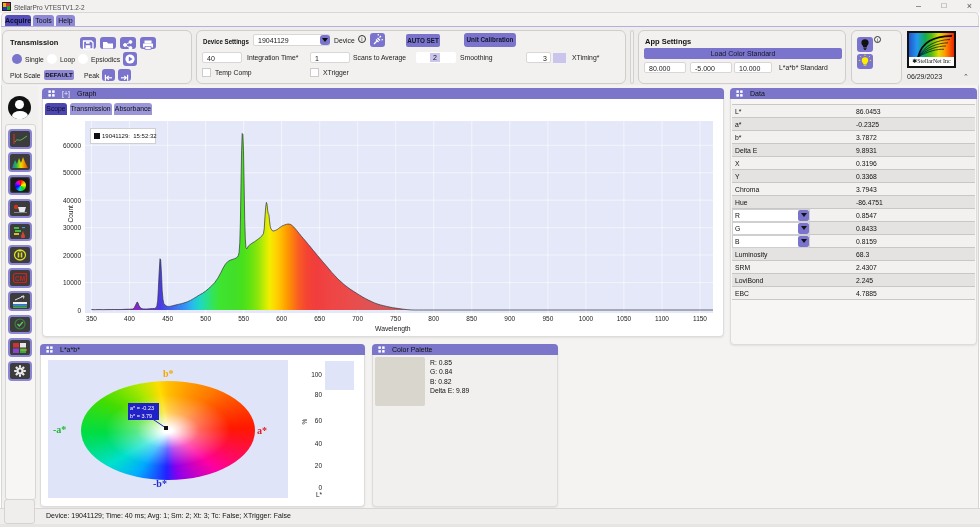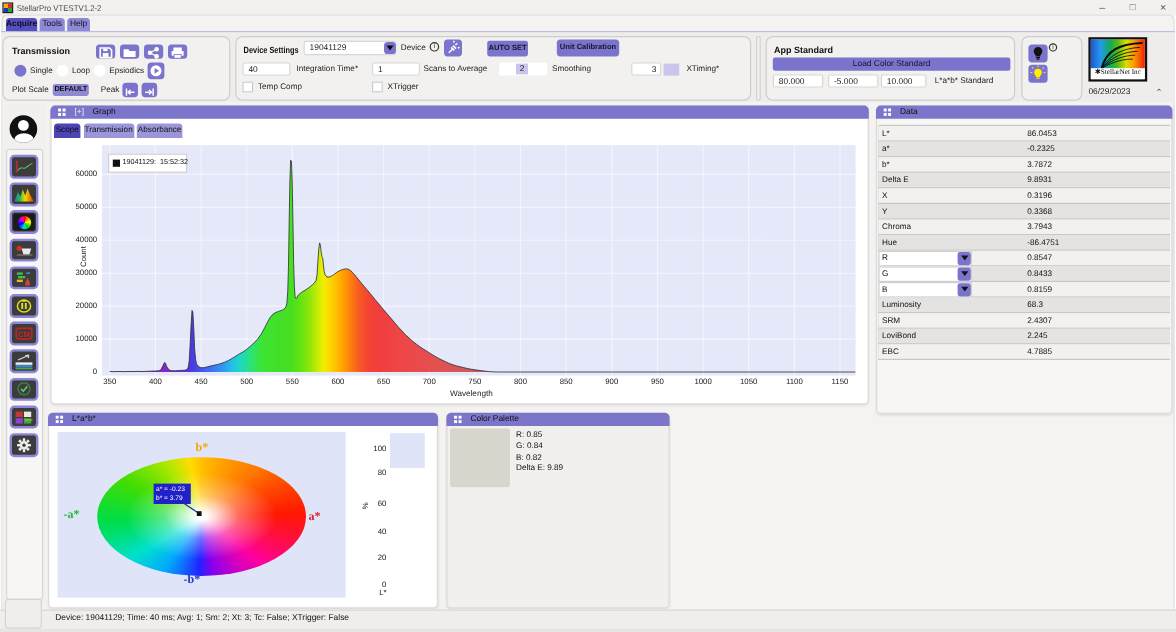--- a/index.html
+++ b/index.html
@@ -113,21 +113,21 @@
  <div class="abs" style="left:356px;top:21.5px;width:13px;height:10px;background:#c9c5ec;"></div>
  <div class="lbl" style="left:375px;top:23px;">XTiming*</div>
  <div class="abs" style="left:5px;top:37px;width:9px;height:9px;background:#fff;border:1px solid #ccc;"></div>
  <div class="lbl" style="left:18px;top:38px;">Temp Comp</div>
  <div class="abs" style="left:113px;top:37px;width:9px;height:9px;background:#fff;border:1px solid #ccc;"></div>
  <div class="lbl" style="left:126px;top:38px;">XTrigger</div>
 </div>
 <div class="abs" style="left:630px;top:30px;width:4px;height:54px;background:#f1f0ee;border:1px solid #d2d1cf;border-radius:2px;"></div>
 
 <div class="tbpanel" style="left:638px;width:208px;">
- <div class="blbl" style="left:6px;top:6px;">App Standard</div>
+ <div class="blbl" style="left:6px;top:6px;">App Settings</div>
  <div class="abs" style="left:5px;top:17px;width:198px;height:11px;background:#7a74cc;border-radius:2px;font-size:7px;color:#15152a;text-align:center;line-height:11px;">Load Color Standard</div>
  <div class="whitein" style="left:5px;top:30.5px;width:42px;height:11px;line-height:11px;padding-left:4px;">80.000</div>
  <div class="whitein" style="left:51px;top:30.5px;width:42px;height:11px;line-height:11px;padding-left:4px;">-5.000</div>
  <div class="whitein" style="left:95px;top:30.5px;width:38px;height:11px;line-height:11px;padding-left:4px;">10.000</div>
  <div class="lbl" style="left:140px;top:32.5px;">L*a*b* Standard</div>
 </div>
 
 <div class="tbpanel" style="left:851px;width:51px;">
  <div class="pbtn" style="left:5px;top:6px;width:16px;height:15px;"><svg width="16" height="15" viewBox="0 0 16 15">
         <path d="M8 2.2 a3.6 3.6 0 0 1 3.6 3.6 c0 1.6-1 2.4-1.5 3.2 l-.3 1h-3.6l-.3-1c-.5-.8-1.5-1.6-1.5-3.2A3.6 3.6 0 0 1 8 2.2z" fill="#111"></path>

